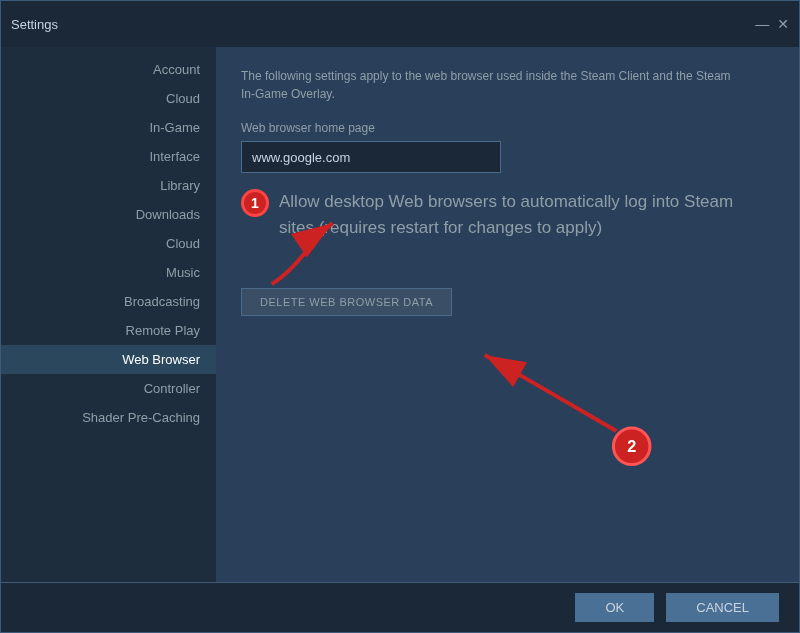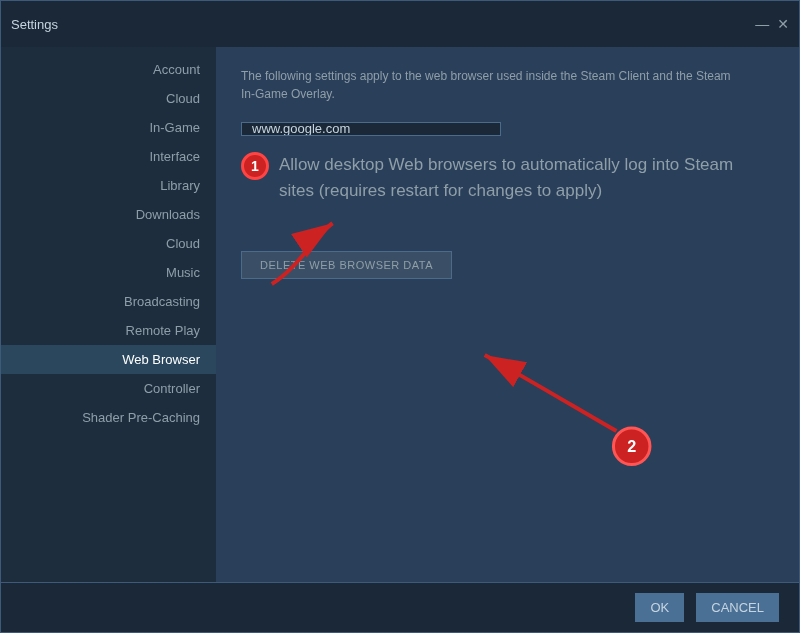--- a/index.html
+++ b/index.html
@@ -100,21 +100,21 @@
       margin-bottom: 6px;
     }
 
     .text-input {
       background: #1b2838;
       border: 1px solid #4c6b8a;
       color: #c6d4df;
       padding: 6px 10px;
       font-size: 13px;
       width: 260px;
-      height: 14px;
+      height: 32px;
       outline: none;
     }
 
     .checkbox-row {
       display: flex;
       align-items: flex-start;
       margin-top: 16px;
       gap: 10px;
       max-width: 500px;
     }
@@ -159,21 +159,21 @@
       display: flex;
       align-items: center;
       justify-content: flex-end;
       padding: 0 20px;
       gap: 12px;
       flex-shrink: 0;
       border-top: 1px solid #3d5a7a;
     }
 
     .footer-btn {
-      padding: 7px 15px;
+      padding: 7px 30px;
       font-size: 13px;
       cursor: pointer;
       border: none;
       font-family: Arial, sans-serif;
     }
 
     .btn-ok {
       background: #4a7096;
       color: #c6d4df;
     }
@@ -220,20 +220,21 @@
       <div class="sidebar-item">Broadcasting</div>
       <div class="sidebar-item">Remote Play</div>
       <div class="sidebar-item active">Web Browser</div>
       <div class="sidebar-item">Controller</div>
       <div class="sidebar-item">Shader Pre-Caching</div>
     </div>
 
     <div class="main-content">
       <p class="description-text">The following settings apply to the web browser used inside the Steam Client and the Steam In-Game Overlay.</p>
 
+      <div class="field-label">Web browser home page</div>
       <input class="text-input" type="text" value="www.google.com" style="">
 
       <div class="checkbox-row">
         <div class="circle-badge">1</div>
         <div class="checkbox-label">Allow desktop Web browsers to automatically log into Steam sites (requires restart for changes to apply)</div>
       </div>
 
       <div style="margin-top: 24px; position: relative; display: inline-block;">
         <button class="delete-btn">DELETE WEB BROWSER DATA</button>
       </div>

